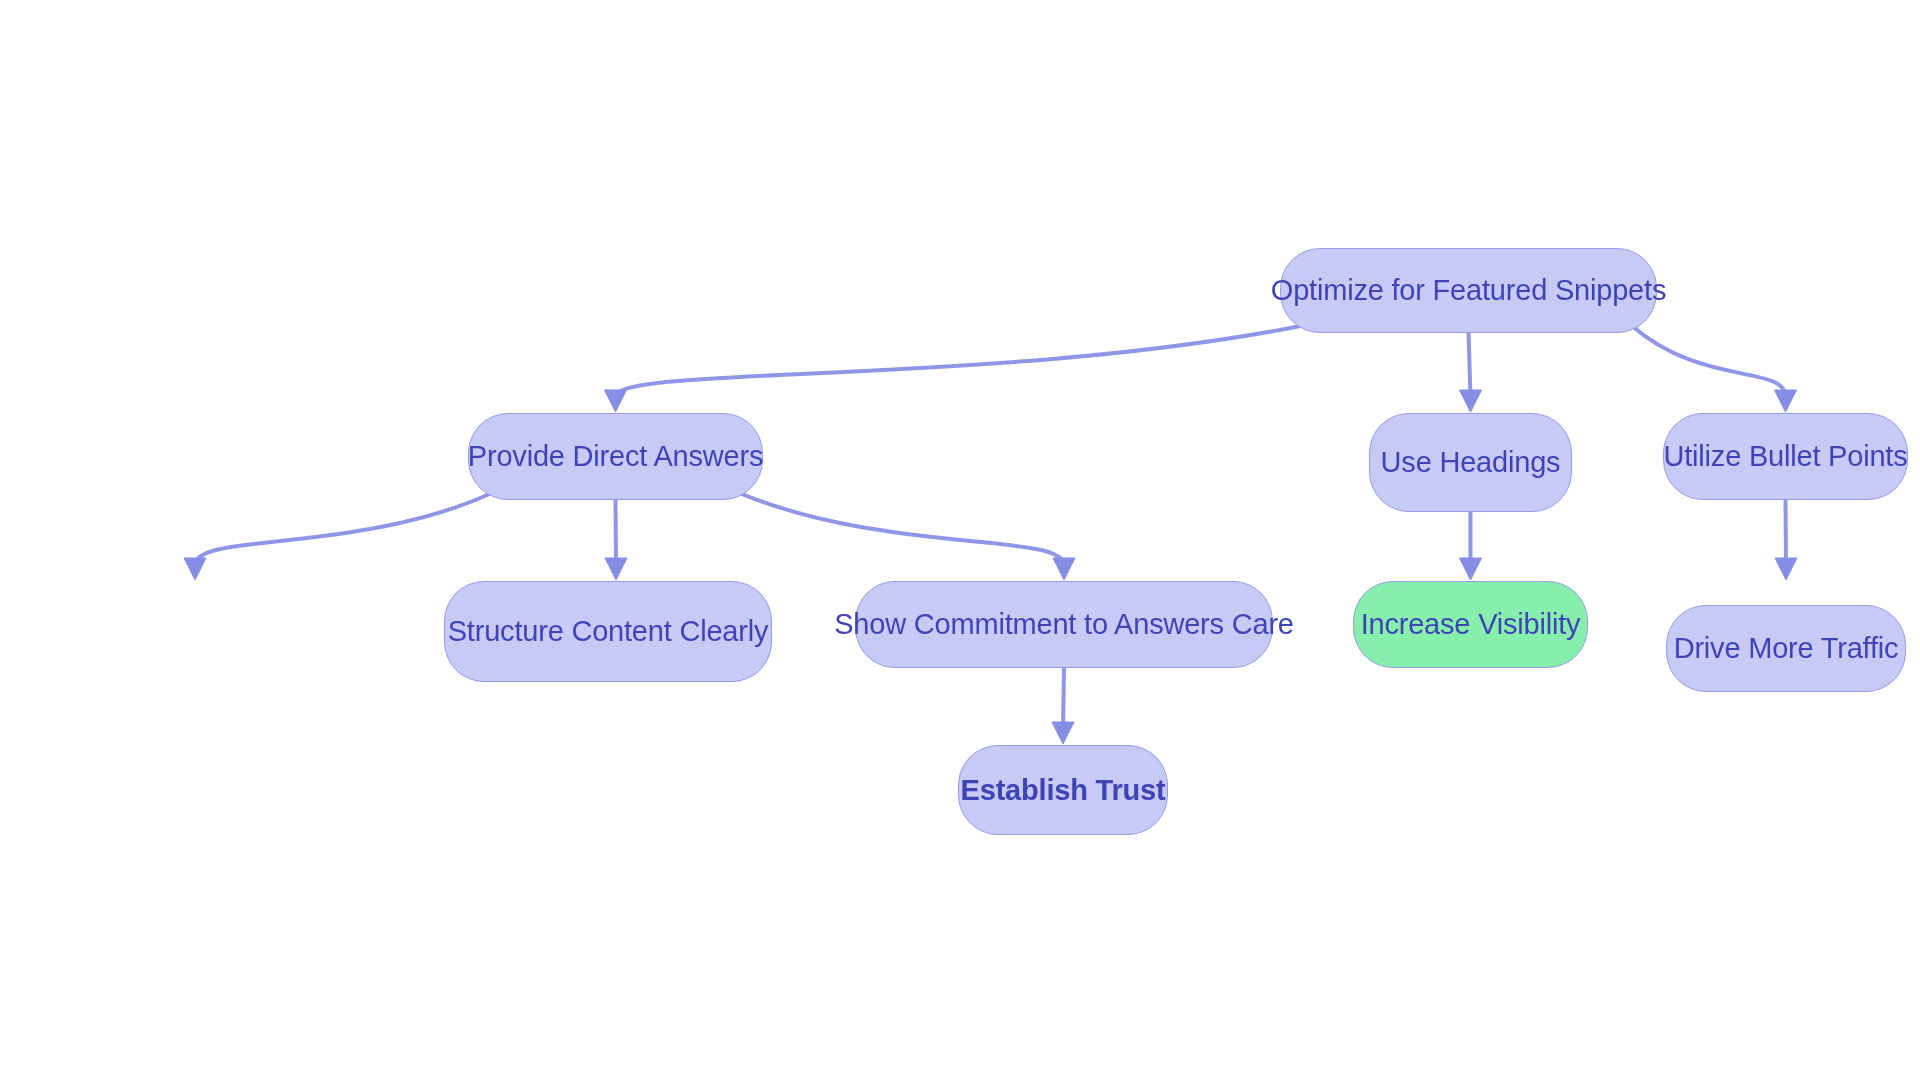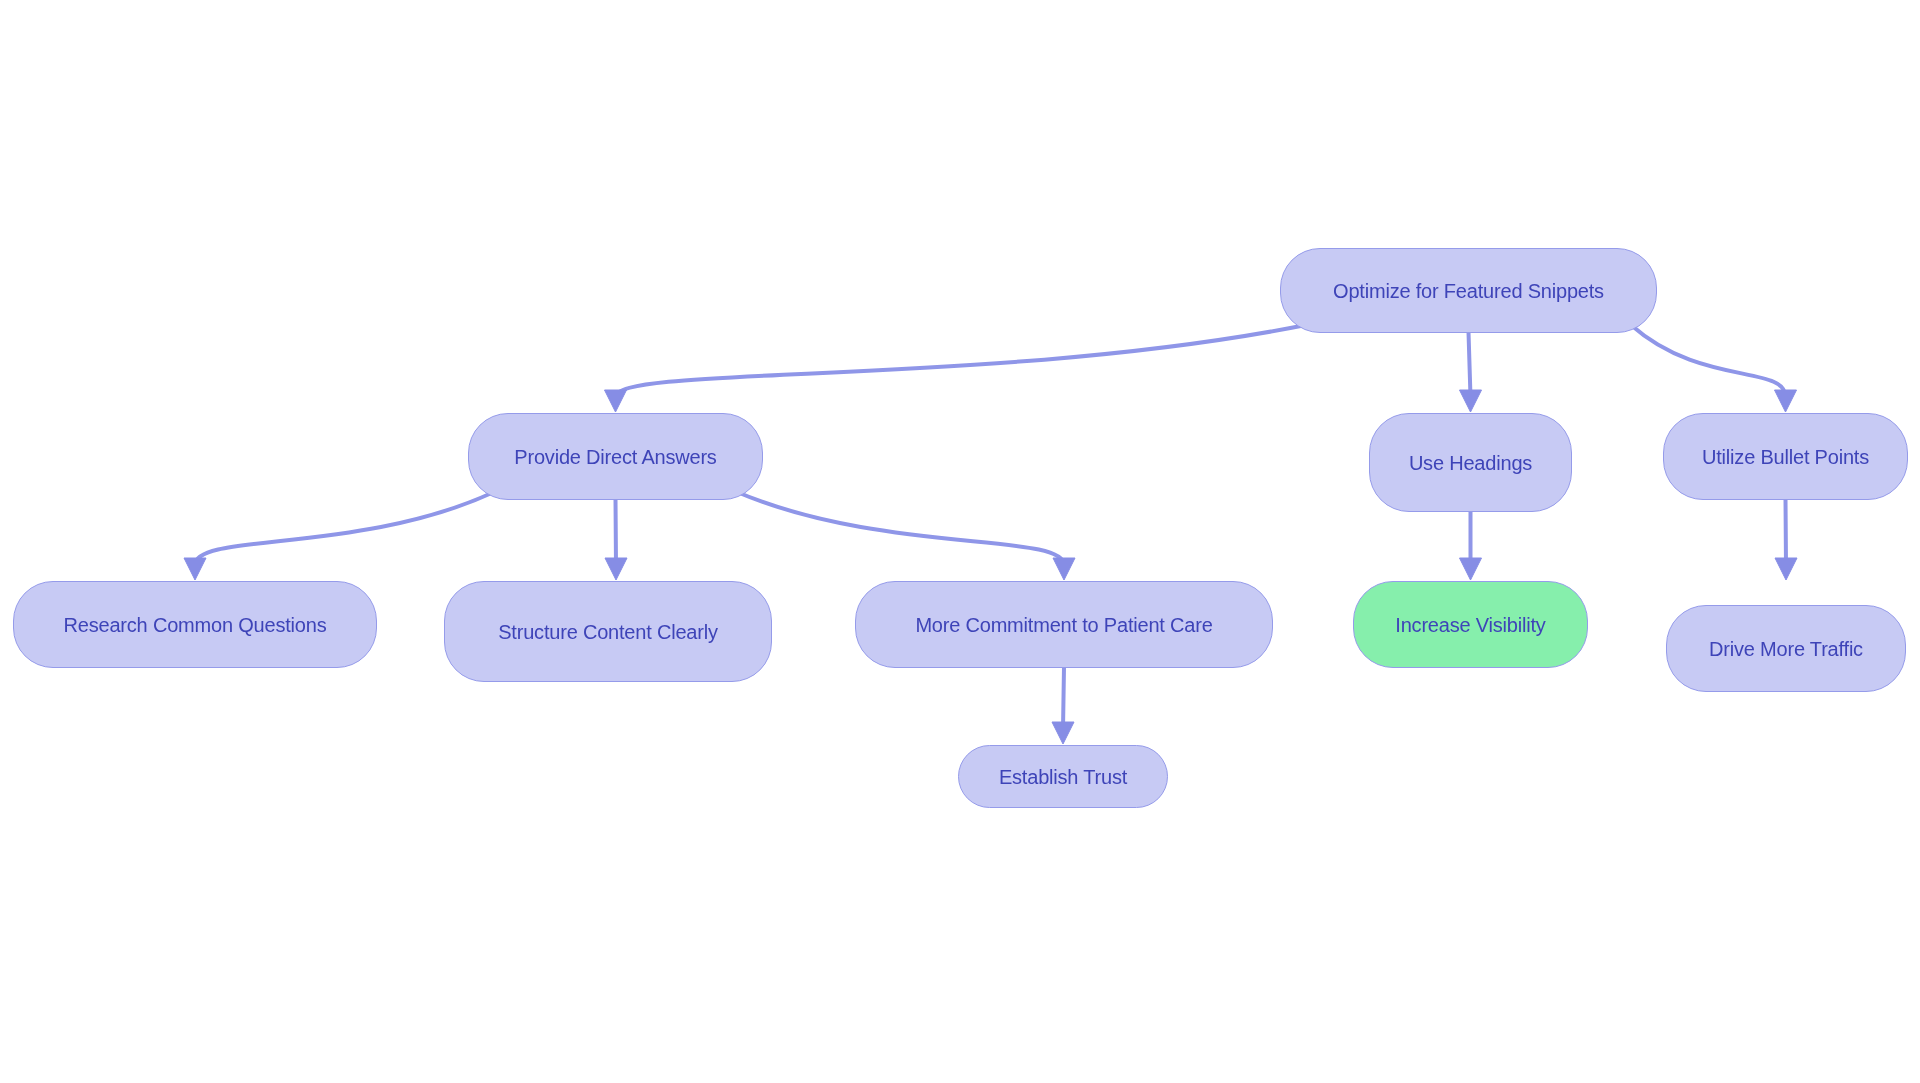--- a/index.html
+++ b/index.html
@@ -28,21 +28,21 @@
     box-sizing: border-box;
     background: #c7caf4;
     border: 1.5px solid #959bea;
     border-radius: 40px;
     display: flex;
     align-items: center;
     justify-content: center;
   }
   .node-label {
     color: #3e44b8;
-    font-size: 20px;
+    font-size: 29px;
     letter-spacing: -0.2px;
     white-space: nowrap;
     line-height: 1;
     padding: 0 10px;
   }
 </style>
 </head>
 <body>
 
 <div class="canvas">
@@ -71,31 +71,28 @@
     </div>
     <div class="node" style="left: 468px; top: 413px; width: 295px; height: 87px; background: rgb(199, 202, 244); border-color: rgb(149, 155, 234);">
       <span class="node-label" style="color: rgb(62, 68, 184);">Provide Direct Answers</span>
     </div>
     <div class="node" style="left: 1369px; top: 413px; width: 203px; height: 99px; background: rgb(199, 202, 244); border-color: rgb(149, 155, 234);">
       <span class="node-label" style="color: rgb(62, 68, 184);">Use Headings</span>
     </div>
     <div class="node" style="left: 1663px; top: 413px; width: 245px; height: 87px; background: rgb(199, 202, 244); border-color: rgb(149, 155, 234);">
       <span class="node-label" style="color: rgb(62, 68, 184);">Utilize Bullet Points</span>
     </div>
-    <div class="node" style="left: 13px; top: 581px; width: 364px; height: 87px; background: rgb(199, 202, 244); border-color: rgb(149, 155, 234);">
-      <span class="node-label" style="color: rgb(62, 68, 184);">Research Common Questions</span>
-    </div>
     <div class="node" style="left: 444px; top: 581px; width: 328px; height: 101px; background: rgb(199, 202, 244); border-color: rgb(149, 155, 234);">
       <span class="node-label" style="color: rgb(62, 68, 184);">Structure Content Clearly</span>
     </div>
     <div class="node" style="left: 855px; top: 581px; width: 418px; height: 87px; background: rgb(199, 202, 244); border-color: rgb(149, 155, 234);">
-      <span class="node-label" style="color: rgb(62, 68, 184);">More Commitment to Patient Care</span>
+      <span class="node-label" style="color: rgb(62, 68, 184);">Show Commitment to Answers Care</span>
     </div>
     <div class="node" style="left: 1353px; top: 581px; width: 235px; height: 87px; background: #86efac; border-color: rgb(149, 155, 234);">
       <span class="node-label" style="color: rgb(62, 68, 184);">Increase Visibility</span>
     </div>
     <div class="node" style="left: 1666px; top: 581px; width: 240px; height: 87px; background: rgb(199, 202, 244); border-color: rgb(149, 155, 234); margin-top: 24px;">
       <span class="node-label" style="color: rgb(62, 68, 184);">Drive More Traffic</span>
     </div>
-    <div class="node" style="left: 958px; top: 745px; width: 210px; height: 63px; background: rgb(199, 202, 244); border-color: rgb(149, 155, 234);">
+    <div class="node" style="left: 958px; top: 745px; width: 210px; height: 90px; background: rgb(199, 202, 244); border-color: rgb(149, 155, 234); font-weight: bold;">
       <span class="node-label" style="color: rgb(62, 68, 184);">Establish Trust</span>
     </div>
   </div>
 
 </body></html>

